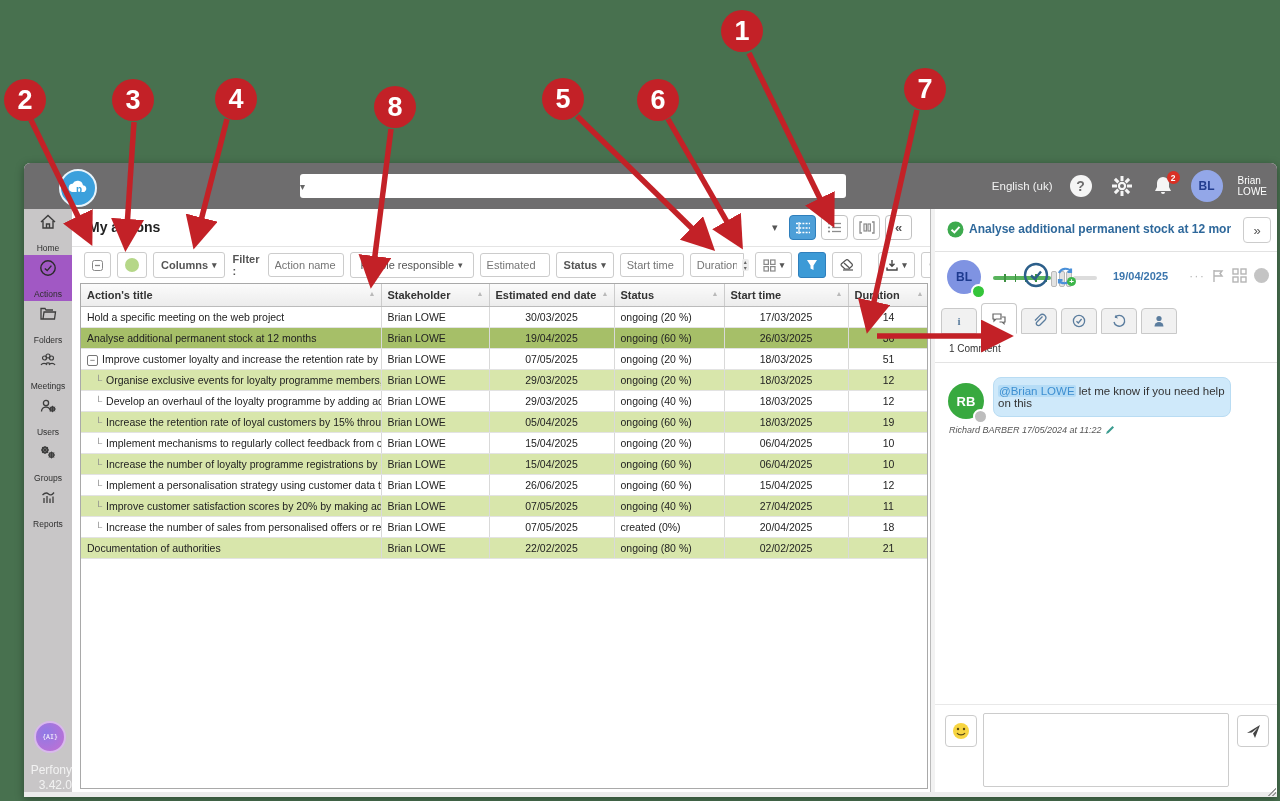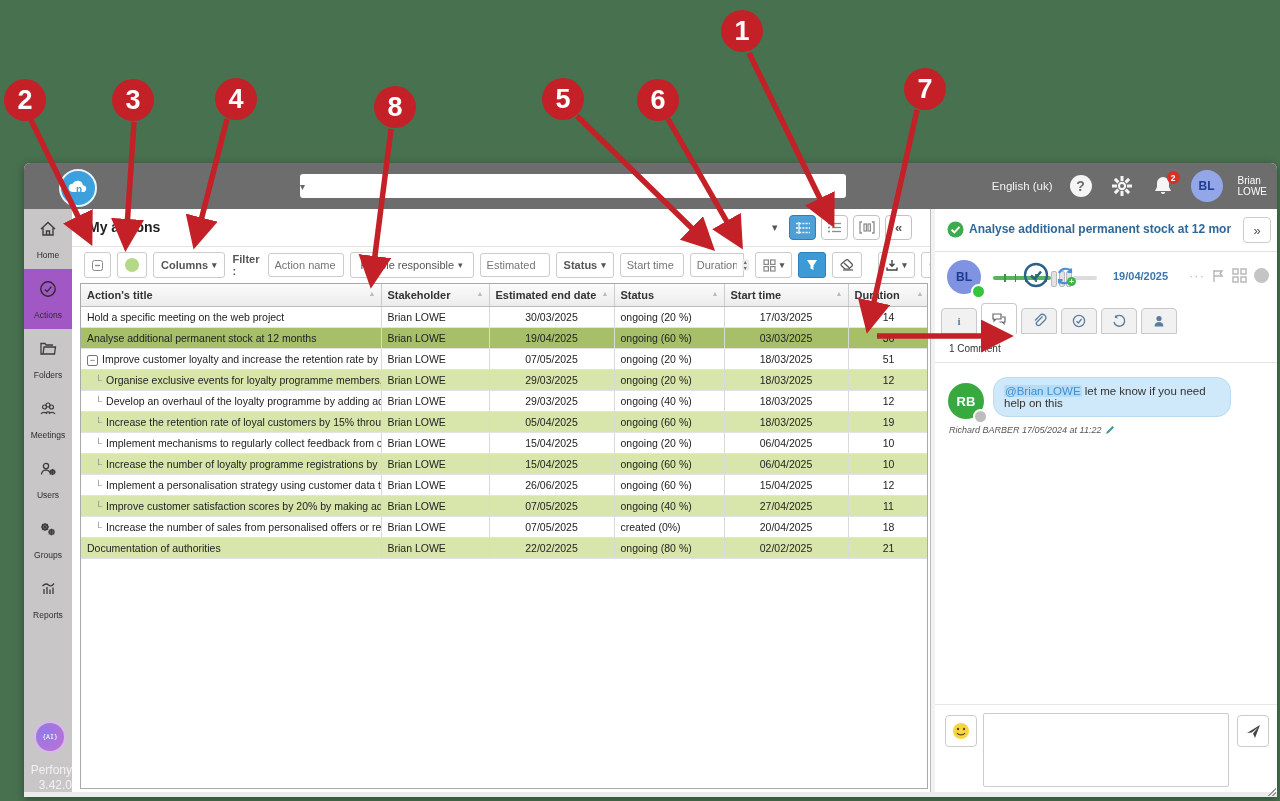--- a/index.html
+++ b/index.html
@@ -25,21 +25,21 @@
   .helpcircle{width:22px;height:22px;border-radius:50%;background:#f5f5f5;color:#6e6d6e;font-weight:bold;
               font-size:14px;display:flex;align-items:center;justify-content:center;}
   .bellbadge{position:absolute;top:-2px;right:-4px;background:#d93025;color:#fff;font-size:8.5px;font-weight:bold;
              border-radius:50%;width:13px;height:13px;display:flex;align-items:center;justify-content:center;}
   .avatar-bl{width:32px;height:32px;border-radius:50%;background:#93a7e8;color:#233d8f;font-weight:bold;
              font-size:12px;display:flex;align-items:center;justify-content:center;}
   .navname{color:#fff;font-size:10px;line-height:1.15;}
 
   
   .sidebar{position:absolute;left:0;top:46px;bottom:0;width:48px;background:#c8c6c7;border-right:1px solid #b2b0b1;}
-  .sb-item{height:60px;display:flex;flex-direction:column;align-items:center;justify-content:center;gap:12px;cursor:pointer;}
+  .sb-item{height:46px;display:flex;flex-direction:column;align-items:center;justify-content:center;gap:12px;cursor:pointer;}
   .sb-item.selected{background:#a158c4;}
   .sb-item .lbl{font-size:8.5px;color:#2e2e2e;}
   .sb-item svg{display:block;}
   .ai-badge{position:absolute;left:10px;bottom:44px;width:28px;height:28px;border-radius:50%;
             background:radial-gradient(circle at 35% 35%, #8f7ae6, #c46fd2);display:flex;align-items:center;justify-content:center;
             color:#fff;font-size:6.5px;font-family:"DejaVu Sans Mono",monospace;border:2px solid #d9b9ec;}
   .sb-version{position:absolute;left:0;bottom:3px;width:100%;text-align:right;color:#f2f2f2;font-size:12px;line-height:1.3;}
 
   
   .content{position:absolute;left:48px;top:46px;width:858px;bottom:0;background:#fff;}
@@ -115,22 +115,22 @@
   .ptab{width:34px;height:24px;border:1px solid #c9c9c9;border-radius:4px 4px 0 0;background:#f1f1f1;
         display:flex;align-items:center;justify-content:center;cursor:pointer;}
   .ptab.active{background:#fff;height:29px;border-bottom:1px solid #fff;}
   .pcount{margin:9px 0 0 14px;font-size:10px;color:#333;}
   .pdivider{margin-top:8px;border-top:1px solid #e3e3e3;}
 
   .commentblock{position:relative;margin-top:14px;}
   .avatar-rb{position:absolute;left:13px;top:6px;width:36px;height:36px;border-radius:50%;background:#38a93f;
              color:#fff;font-weight:bold;font-size:13px;display:flex;align-items:center;justify-content:center;text-align:right;}
   .sd-grey{background:#bdbdbd;left:38px;top:32px;}
-  .bubble{margin-left:58px;margin-right:46px;background:#cfe9fa;border:1px solid #b9dcf3;border-radius:14px;
-          padding:7px 10px;font-size:11.5px;color:#333;}
+  .bubble{margin-left:58px;margin-right:46px;background:#cfe9fa;border:1px solid #b9dcf3;border-radius:8px;
+          padding:7px 4px;font-size:11.5px;color:#333;}
   .mention{color:#3d8fd1;background:#b5dcf6;border-radius:2px;padding:0 1px;}
   .byline{margin:8px 0 0 14px;font-size:9px;color:#555;font-style:italic;display:flex;align-items:center;gap:4px;}
 
   .composer{position:absolute;left:0;right:0;bottom:6px;border-top:1px solid #e8e8e8;height:86px;}
   .emojibtn{position:absolute;left:10px;top:10px;width:30px;height:30px;border:1px solid #ccc;border-radius:4px;
             background:#fff;display:flex;align-items:center;justify-content:center;cursor:pointer;}
   .composer textarea{position:absolute;left:48px;top:8px;width:232px;height:60px;border:1px solid #ccc;border-radius:2px;
             resize:none;outline:none;font-family:"Liberation Sans",sans-serif;padding:6px;}
   .sendbtn{position:absolute;right:8px;top:10px;width:30px;height:30px;border:1px solid #ccc;border-radius:4px;
            background:#fff;display:flex;align-items:center;justify-content:center;cursor:pointer;}
@@ -423,21 +423,21 @@
                 <td class="ctr">30/03/2025</td>
                 <td>ongoing (20 %)</td>
                 <td class="ctr">17/03/2025</td>
                 <td class="ctr">14</td>
               </tr>
               <tr class="sel">
                 <td><span>Analyse additional permanent stock at 12 months</span></td>
                 <td>Brian LOWE</td>
                 <td class="ctr">19/04/2025</td>
                 <td>ongoing (60 %)</td>
-                <td class="ctr">03/03/2025</td>
+                <td class="ctr">26/03/2025</td>
                 <td class="ctr">36</td>
               </tr>
               <tr>
                 <td><span class="treebox">−</span><span>Improve customer loyalty and increase the retention rate by 20% ...</span></td>
                 <td>Brian LOWE</td>
                 <td class="ctr">07/05/2025</td>
                 <td>ongoing (20 %)</td>
                 <td class="ctr">18/03/2025</td>
                 <td class="ctr">51</td>
               </tr>

